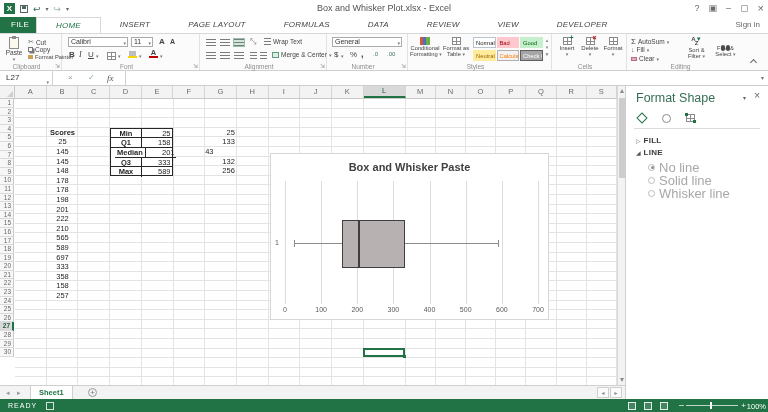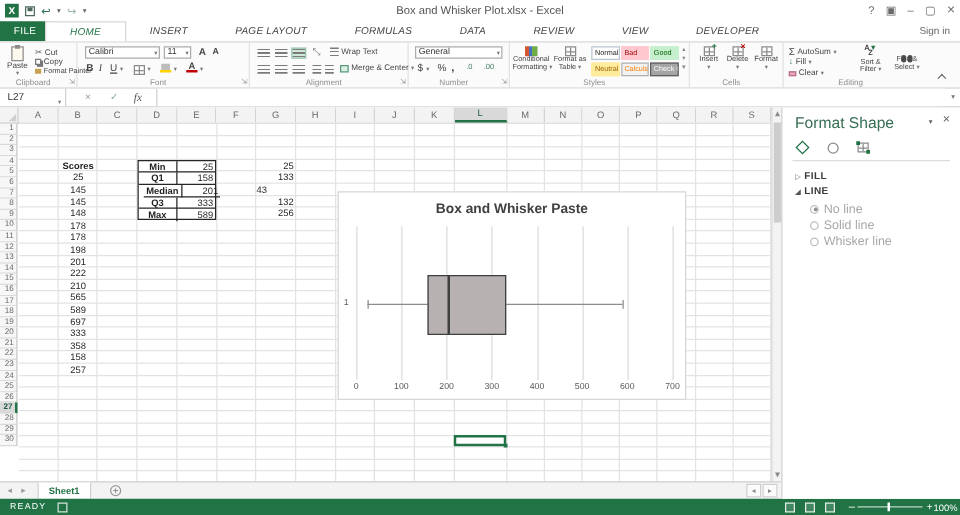--- a/index.html
+++ b/index.html
@@ -77,21 +77,21 @@
   .viewic{position:absolute;top:2.5px;width:8px;height:8px;border:1px solid rgba(255,255,255,.85);background:rgba(255,255,255,.15);}
   
   .pane{position:absolute;left:625px;top:86px;width:143px;height:313px;background:#fff;border-left:1px solid #cfcfcf;}
   .panetitle{position:absolute;left:10px;top:5px;font-size:12.5px;color:#376e53;}
   .paneic{position:absolute;top:27px;width:12px;height:12px;}
   .panediv{position:absolute;left:8px;right:8px;top:42px;height:1px;background:#dcdcdc;}
   .sect{position:absolute;left:10px;font-size:8px;font-weight:bold;color:#3b3b3b;letter-spacing:.3px;}
   .radio{position:absolute;left:22px;height:10px;display:flex;align-items:center;gap:4px;}
   .rdot{width:7px;height:7px;border:1px solid #bdbdbd;border-radius:50%;background:#fff;position:relative;}
   .rdot.on:after{content:"";position:absolute;left:1.5px;top:1.5px;width:3px;height:3px;border-radius:50%;background:#8f8f8f;}
-  .rlbl{font-size:10px;color:#a8a8a8;}
+  .rlbl{font-size:13px;color:#a8a8a8;}
 </style>
 </head>
 <body>
 
 <div class="app">
 
   <div class="titlebar">
     <div class="qat">
       <div class="xltile">X</div>
       <div class="floppy"></div>

